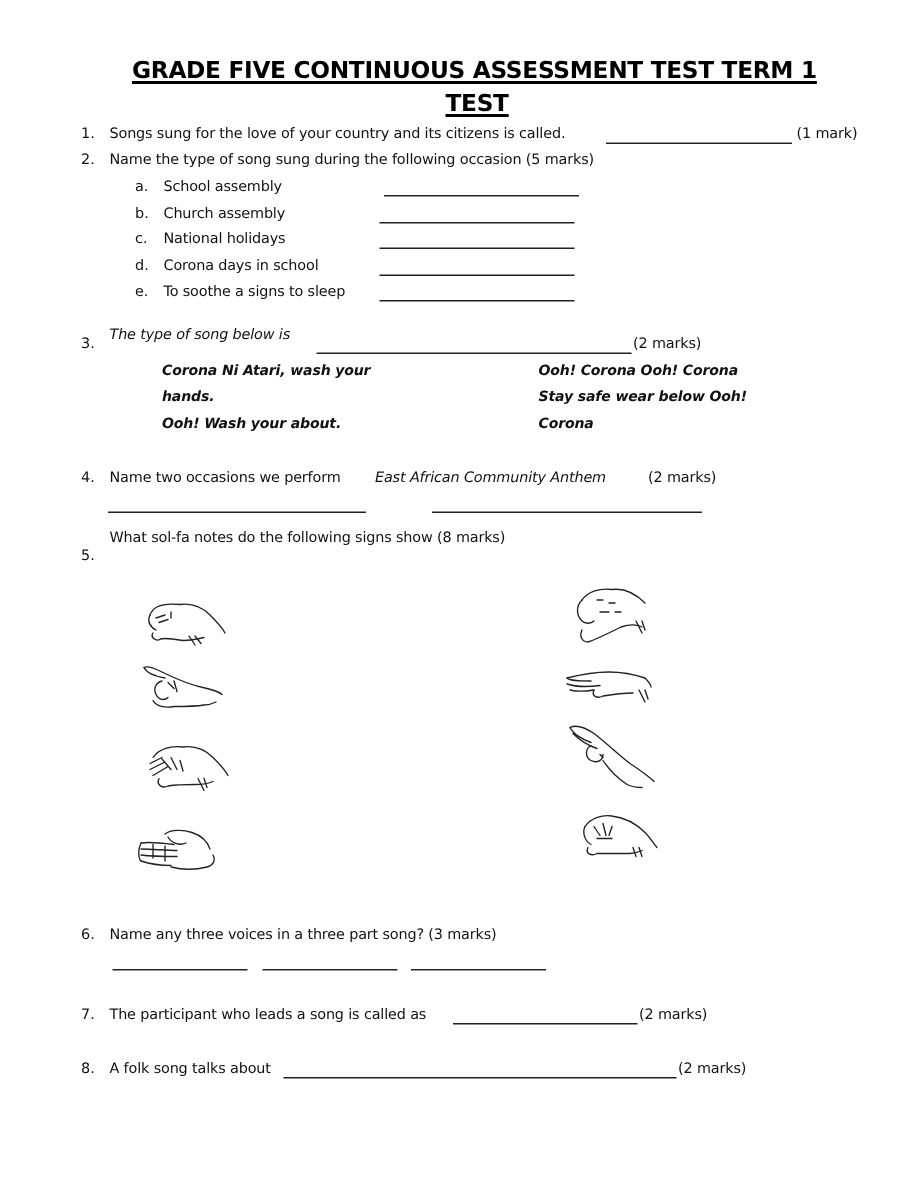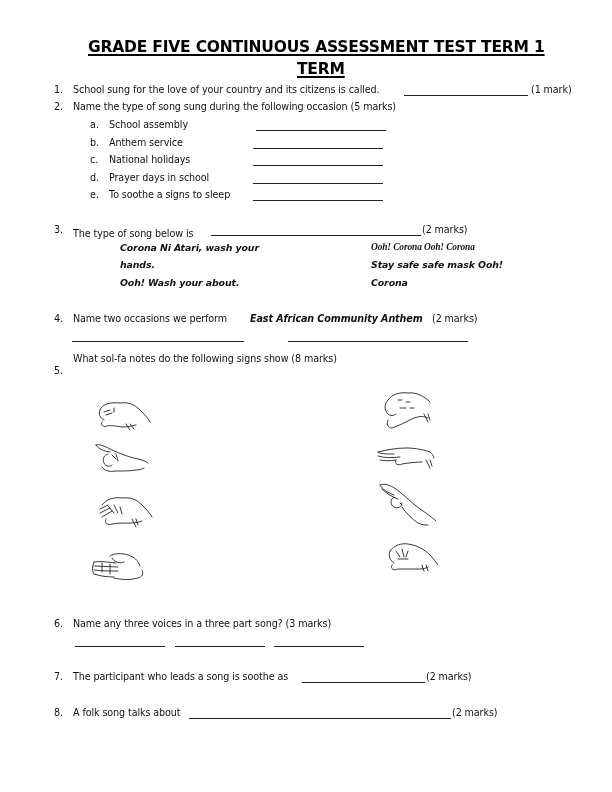--- a/index.html
+++ b/index.html
@@ -9,76 +9,76 @@
   }
   .abs { position: absolute; white-space: nowrap; }
   .title {
     font-family: "DejaVu Sans", sans-serif; font-weight: bold;
     font-size: 15.5px; text-decoration: underline; text-decoration-thickness: 2px;
     text-underline-offset: 2px; letter-spacing: -0.2px; color: #000;
   }
   .q { font-size: 9.6px; letter-spacing: -0.1px; }
   .num { position: absolute; font-size: 9.6px; }
   .blank { position: absolute; border-bottom: 1px solid #222; height: 0; }
-  .lyric { font-size: 9.4px; font-weight: bold; font-style: italic; letter-spacing: -0.1px; margin-left: 12px; }
-  .bi { font-weight: bold; font-style: italic; }
+  .lyric { font-size: 9.4px; font-weight: bold; font-style: italic; letter-spacing: -0.1px; }
+  .bi { font-weight: normal; font-style: italic; }
   .hand { position: absolute; }
   .hand svg { display: block; }
   .hand path { fill: none; stroke: #222; stroke-width: 0.9; stroke-linecap: round; stroke-linejoin: round; }
 </style>
 </head>
 <body>
 
 <div class="abs title" style="left:88px; top:38px;">GRADE FIVE CONTINUOUS ASSESSMENT TEST TERM 1</div>
-<div class="abs title" style="left:297px; top:60px;">TERM</div>
+<div class="abs title" style="left:297px; top:60px;">TEST</div>
 
 <div>
   <span class="num" style="left:54px; top:84px;">1.</span>
-  <span class="abs q" style="left:73px; top:84px;">School sung for the love of your country and its citizens is called.</span>
+  <span class="abs q" style="left:73px; top:84px;">Songs sung for the love of your country and its citizens is called.</span>
   <span class="blank" style="left:404px; top:95px; width:124px;"></span>
   <span class="abs q" style="left:531px; top:84px;">(1 mark)</span>
 </div>
 
 <div>
   <span class="num" style="left:54px; top:101px;">2.</span>
   <span class="abs q" style="left:73px; top:101px;">Name the type of song sung during the following occasion (5 marks)</span>
 
   <span class="num" style="left:90px; top:119px;">a.</span>
   <span class="abs q" style="left:109px; top:119px;">School assembly</span>
   <span class="blank" style="left:256px; top:130px; width:130px;"></span>
 
   <span class="num" style="left:90px; top:137px;">b.</span>
-  <span class="abs q" style="left:109px; top:137px;">Anthem service</span>
+  <span class="abs q" style="left:109px; top:137px;">Church assembly</span>
   <span class="blank" style="left:253px; top:148px; width:130px;"></span>
 
   <span class="num" style="left:90px; top:154px;">c.</span>
   <span class="abs q" style="left:109px; top:154px;">National holidays</span>
   <span class="blank" style="left:253px; top:165px; width:130px;"></span>
 
   <span class="num" style="left:90px; top:172px;">d.</span>
-  <span class="abs q" style="left:109px; top:172px;">Prayer days in school</span>
+  <span class="abs q" style="left:109px; top:172px;">Corona days in school</span>
   <span class="blank" style="left:253px; top:183px; width:130px;"></span>
 
   <span class="num" style="left:90px; top:189px;">e.</span>
   <span class="abs q" style="left:109px; top:189px;">To soothe a signs to sleep</span>
   <span class="blank" style="left:253px; top:200px; width:130px;"></span>
 </div>
 
 <div>
   <span class="num" style="left:54px; top:224px;">3.</span>
-  <span class="abs q" style="left:73px; top:228px;">The type of song below is</span>
+  <span class="abs q" style="left:73px; top:218px;font-style:italic;">The type of song below is</span>
   <span class="blank" style="left:211px; top:235px; width:210px;"></span>
   <span class="abs q" style="left:422px; top:224px;">(2 marks)</span>
 
   <span class="abs lyric" style="left:108px; top:242px;">Corona Ni Atari, wash your</span>
   <span class="abs lyric" style="left:108px; top:259px;">hands.</span>
   <span class="abs lyric" style="left:108px; top:277px;">Ooh!  Wash your about.</span>
 
-  <span class="abs lyric" style="left:359px; top:242px;font-family:Liberation Serif, serif;">Ooh! Corona Ooh! Corona</span>
-  <span class="abs lyric" style="left:359px; top:259px;">Stay safe safe mask Ooh!</span>
+  <span class="abs lyric" style="left:359px; top:242px;">Ooh! Corona Ooh! Corona</span>
+  <span class="abs lyric" style="left:359px; top:259px;">Stay safe wear below Ooh!</span>
   <span class="abs lyric" style="left:359px; top:277px;">Corona</span>
 </div>
 
 <div>
   <span class="num" style="left:54px; top:313px;">4.</span>
   <span class="abs q" style="left:73px; top:313px;">Name two  occasions we perform</span>
   <span class="abs q bi" style="left:250px; top:313px;">East African Community Anthem</span>
   <span class="abs q" style="left:432px; top:313px;">(2 marks)</span>
   <span class="blank" style="left:72px; top:341px; width:172px;"></span>
   <span class="blank" style="left:288px; top:341px; width:180px;"></span>
@@ -157,21 +157,21 @@
 <div>
   <span class="num" style="left:54px; top:618px;">6.</span>
   <span class="abs q" style="left:73px; top:618px;">Name any three voices in a three part song? (3 marks)</span>
   <span class="blank" style="left:75px; top:646px; width:90px;"></span>
   <span class="blank" style="left:175px; top:646px; width:90px;"></span>
   <span class="blank" style="left:274px; top:646px; width:90px;"></span>
 </div>
 
 <div>
   <span class="num" style="left:54px; top:671px;">7.</span>
-  <span class="abs q" style="left:73px; top:671px;">The participant who leads a song is soothe as</span>
+  <span class="abs q" style="left:73px; top:671px;">The participant who leads a song is called as</span>
   <span class="blank" style="left:302px; top:682px; width:123px;"></span>
   <span class="abs q" style="left:426px; top:671px;">(2 marks)</span>
 </div>
 
 <div>
   <span class="num" style="left:54px; top:707px;">8.</span>
   <span class="abs q" style="left:73px; top:707px;">A folk song talks about</span>
   <span class="blank" style="left:189px; top:718px; width:262px;"></span>
   <span class="abs q" style="left:452px; top:707px;">(2 marks)</span>
 </div>

